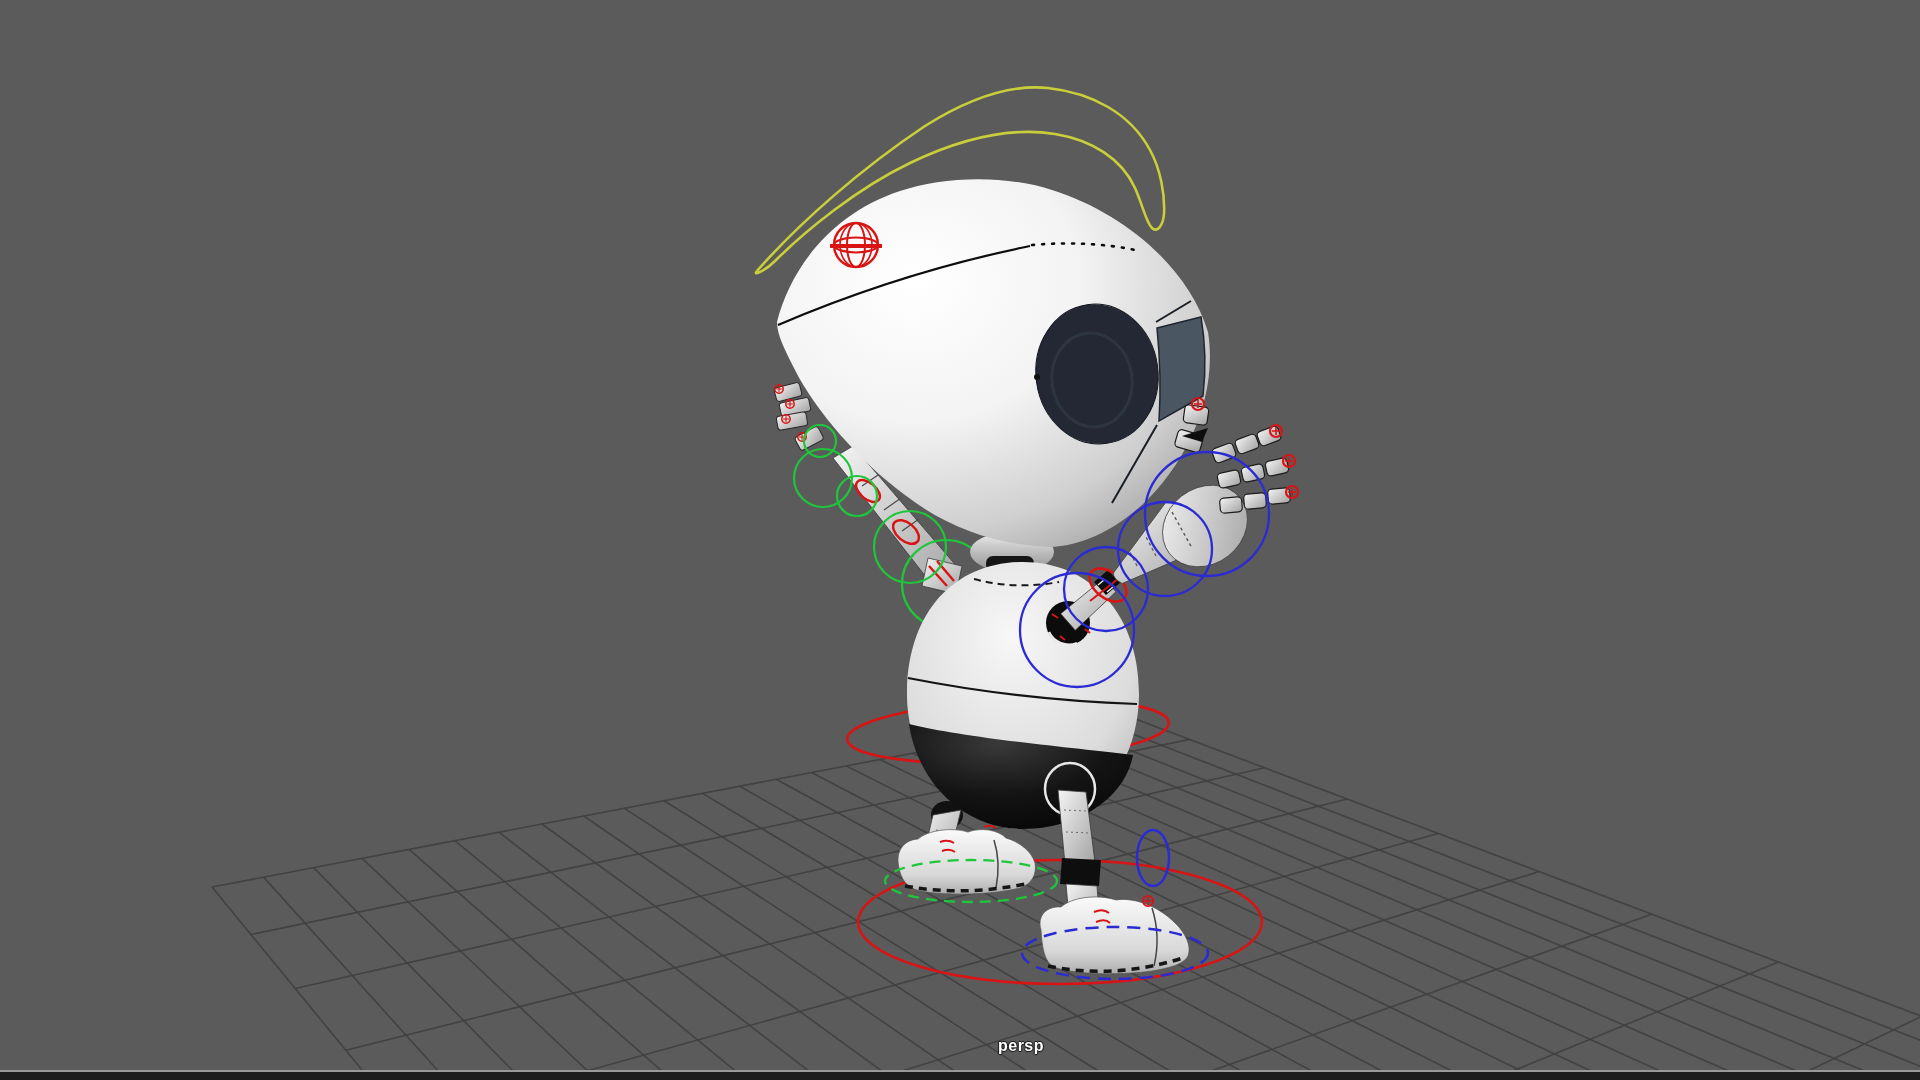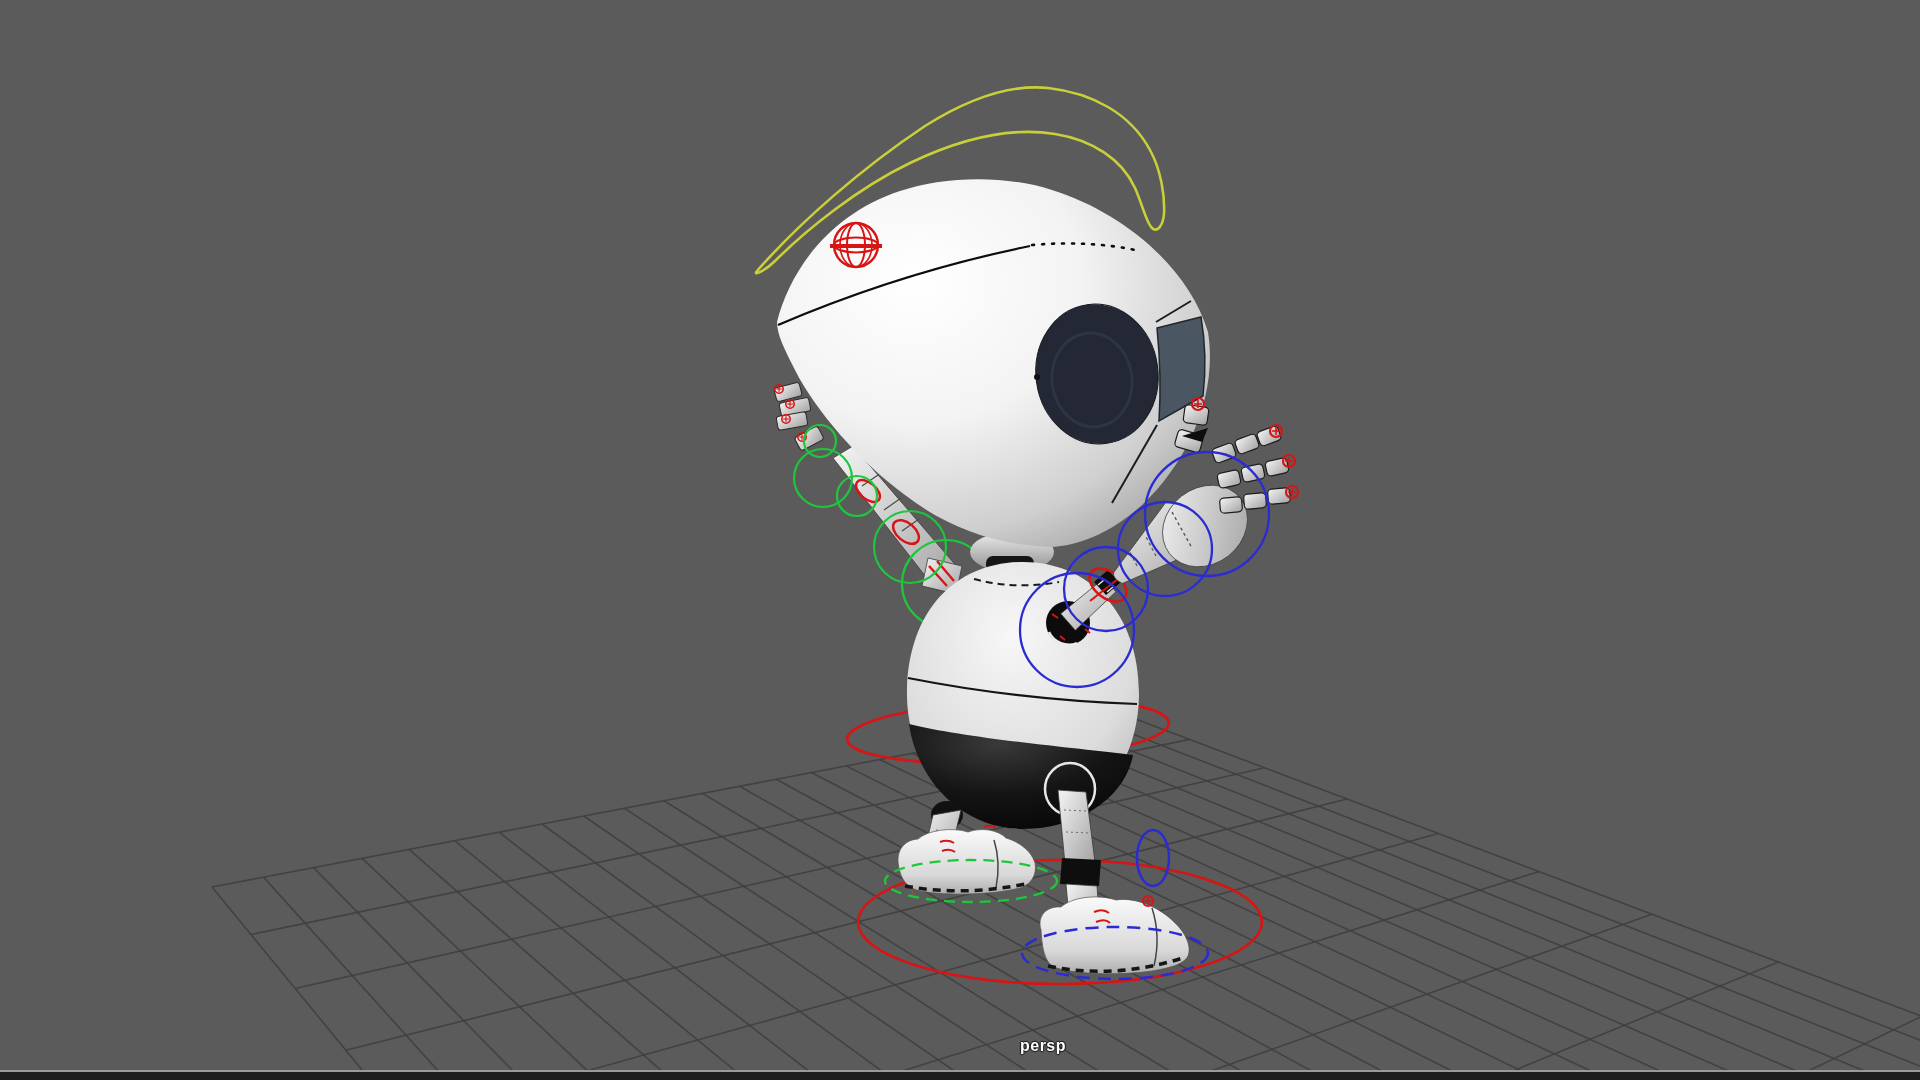--- a/index.html
+++ b/index.html
@@ -13,21 +13,21 @@
     background:var(--c-bg);
     font-family:"Liberation Sans", sans-serif;
   }
   svg{position:absolute;left:0;top:0;}
   .gridline{stroke:var(--c-grid);stroke-width:1.6;opacity:.9;fill:none;}
   .red{stroke:var(--c-red);fill:none;}
   .green{stroke:var(--c-green);fill:none;}
   .blue{stroke:var(--c-blue);fill:none;}
   .yellow{stroke:var(--c-yellow);fill:none;}
   #persp-label{
-    position:absolute; left:1043px; top:1037px; transform:translateX(-50%);
+    position:absolute; left:1021px; top:1037px; transform:translateX(-50%);
     color:var(--c-label); font-size:16px; font-weight:bold; letter-spacing:.5px;
     text-shadow:-1px 0 1px #1a1a1a, 1px 0 1px #1a1a1a, 0 -1px 1px #1a1a1a, 0 1px 1px #1a1a1a;
     user-select:none;
   }
   #bottom-bar{
     position:absolute; left:0; top:1070px; width:1920px; height:10px;
     background:var(--c-bar); border-top:2px solid var(--c-bar-line);
     box-sizing:border-box;
   }
 </style>

